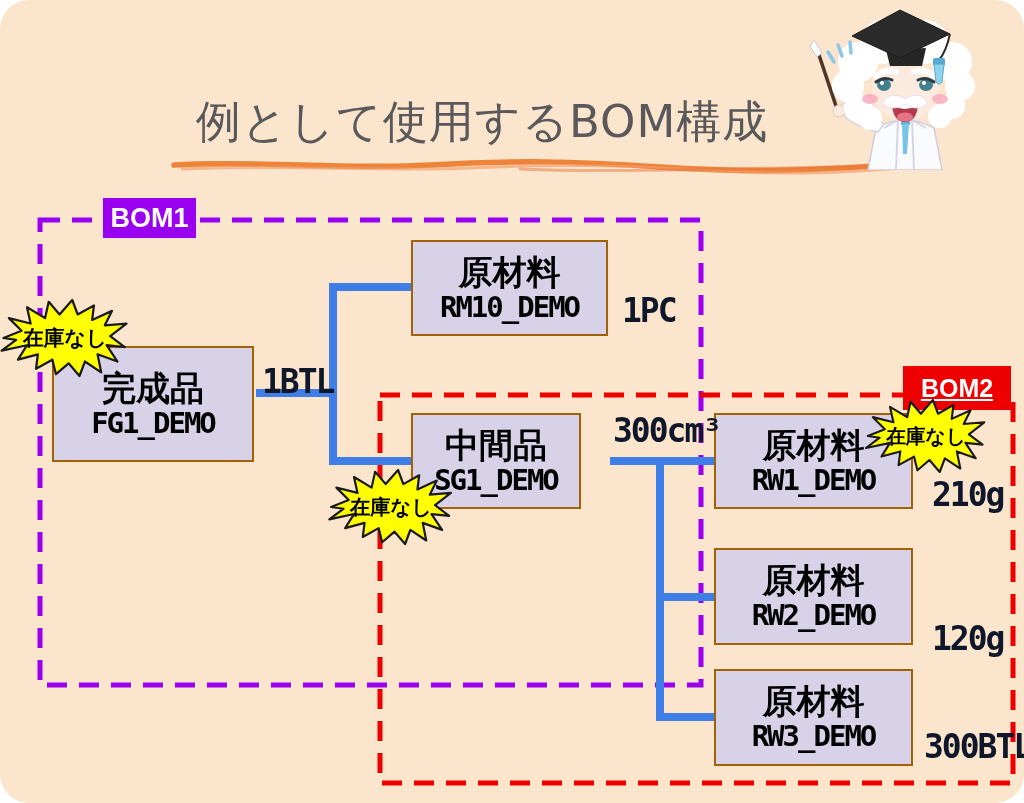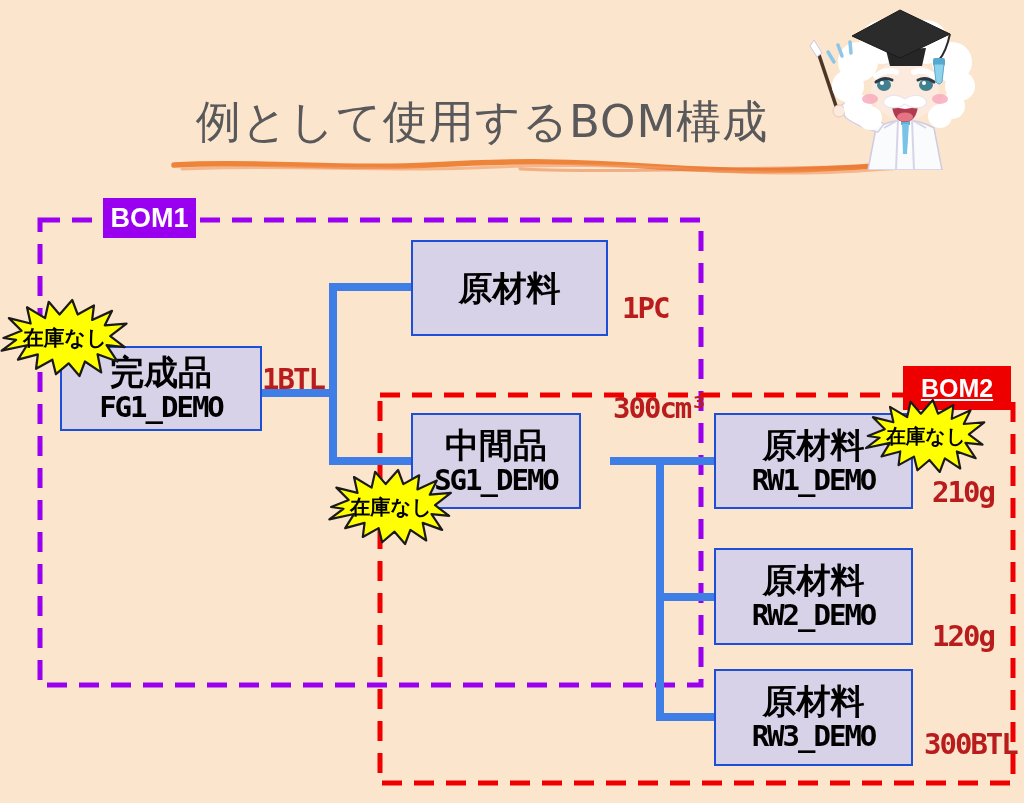--- a/index.html
+++ b/index.html
@@ -2,53 +2,54 @@
 <html><head>
 <meta charset="utf-8">
 <style>
   html,body{margin:0;padding:0;}
   .canvas{
     position:relative;
     width:1024px;height:803px;
     background:#fce5cd;
     overflow:hidden;
     font-family:"DejaVu Sans","Liberation Sans",sans-serif;
+    border-radius:29px;
   }
   .page-title{
     position:absolute;
     left:0; right:60px; top:92px;
     text-align:center;
     font-size:45px;
     color:#59595b;
     letter-spacing:1px;
     white-space:nowrap;
   }
   svg.layer{position:absolute;left:0;top:0;}
   .node{
     position:absolute;
     background:#d8d2e8;
-    border:2px solid #1d4ed8;
+    border:2px solid #a16207;
     box-sizing:border-box;
     display:flex;flex-direction:column;
     align-items:center;justify-content:center;
     color:#000;
   }
   .node .jp{font-size:34px;font-weight:bold;line-height:1.12;}
   .node .code{
     font-size:29px;font-weight:bold;line-height:1.12;
     font-family:"DejaVu Sans Mono","Liberation Mono",monospace;
     letter-spacing:-2px;
   }
   .qty{
     position:absolute;
     font-family:"DejaVu Sans Mono","Liberation Mono",monospace;
     font-weight:bold;
-    font-size:29px;
+    font-size:33px;
     letter-spacing:-2px;
-    color:#b91c1c;
+    color:#0f172a;
     white-space:nowrap;
   }
   .group-label{
     position:absolute;
     color:#ffffff;
     font-weight:bold;
     font-family:"Liberation Sans","DejaVu Sans",sans-serif;
     display:flex;align-items:center;justify-content:center;
     z-index:6;
   }
@@ -151,27 +152,28 @@
       <line x1="36" y1="56" x2="32" y2="45"></line>
       <line x1="45" y1="53" x2="44" y2="42"></line>
     </g>
   </svg>
 
   <div class="group-label bom1">BOM1</div>
   <div class="group-label bom2">BOM2</div>
 
   <div class="nodes-layer">
 
-    <div class="node" style="left:60px;top:346px;width:202px;height:85px;">
+    <div class="node" style="left:52px;top:346px;width:202px;height:116px;">
       <span class="jp">完成品</span>
       <span class="code">FG1_DEMO</span>
     </div>
 
     <div class="node" style="left:411px;top:240px;width:197px;height:96px;">
       <span class="jp">原材料</span>
+      <span class="code">RM10_DEMO</span>
     </div>
 
     <div class="node" style="left:411px;top:413px;width:170px;height:96px;">
       <span class="jp">中間品</span>
       <span class="code">SG1_DEMO</span>
     </div>
 
     <div class="node" style="left:714px;top:413px;width:199px;height:96px;">
       <span class="jp">原材料</span>
       <span class="code">RW1_DEMO</span>
@@ -182,21 +184,21 @@
       <span class="code">RW2_DEMO</span>
     </div>
 
     <div class="node" style="left:714px;top:669px;width:199px;height:97px;">
       <span class="jp">原材料</span>
       <span class="code">RW3_DEMO</span>
     </div>
 
     <div class="qty" style="left:262px;top:362px;">1BTL</div>
     <div class="qty" style="left:622px;top:291px;">1PC</div>
-    <div class="qty" style="left:613px;top:391px;">300cm³</div>
+    <div class="qty" style="left:613px;top:411px;">300cm³</div>
     <div class="qty" style="left:932px;top:475px;">210g</div>
     <div class="qty" style="left:932px;top:619px;">120g</div>
     <div class="qty" style="left:914px;top:727px;padding-left:10px;">300BTL</div>
   </div>
 
   <div class="badge" style="left:-2px;top:300px;">
     <svg width="134" height="76" viewBox="0 0 140 84">
       <polygon points="2,42 22,34 8,20 32,26 28,8 48,20 52,2 64,16 78,0 84,16 102,6 100,22 122,12 114,28 138,26 120,40 136,52 116,50 128,68 106,60 110,80 92,68 86,84 74,70 60,82 56,66 38,76 40,60 18,66 28,50 0,56 16,44" stroke="#1a1a1a" stroke-width="2.5" stroke-linejoin="round" fill="#ffff00"></polygon>
       <text x="70" y="50" text-anchor="middle">在庫なし</text>
     </svg>

